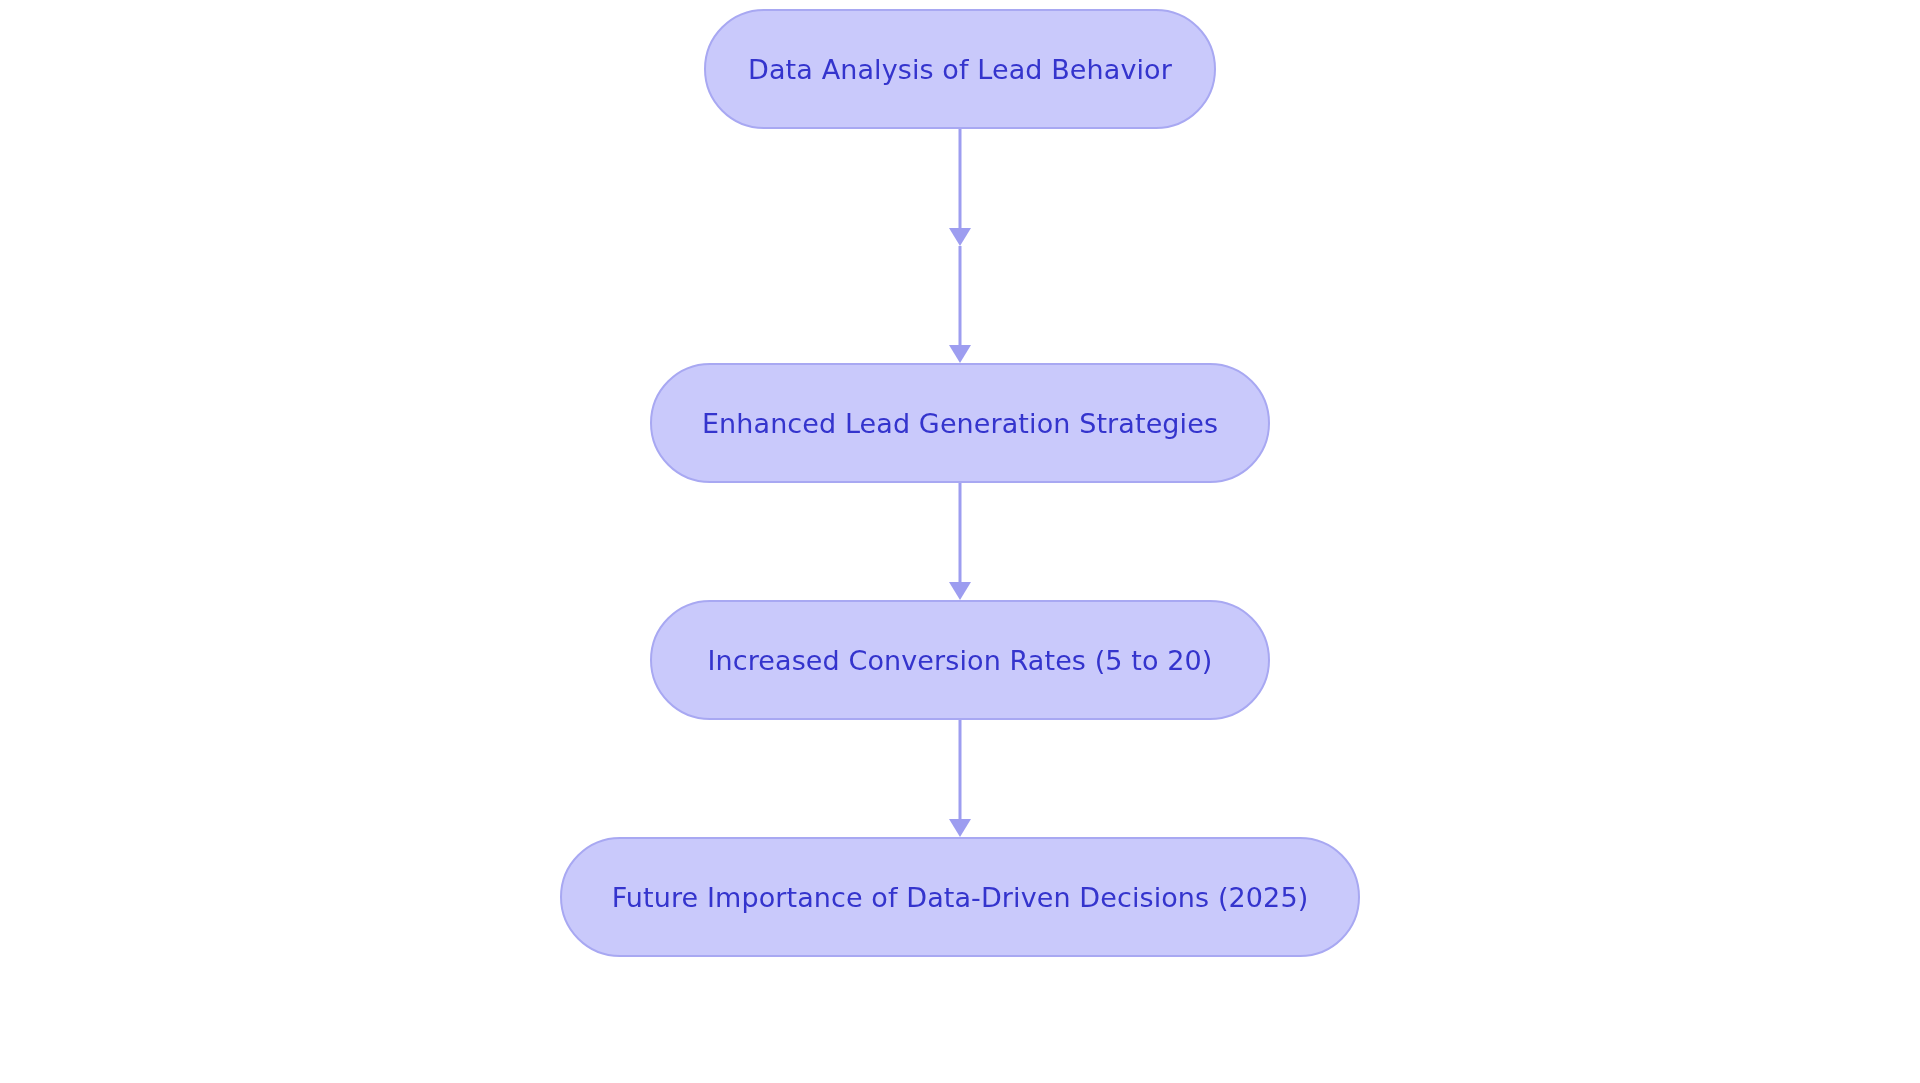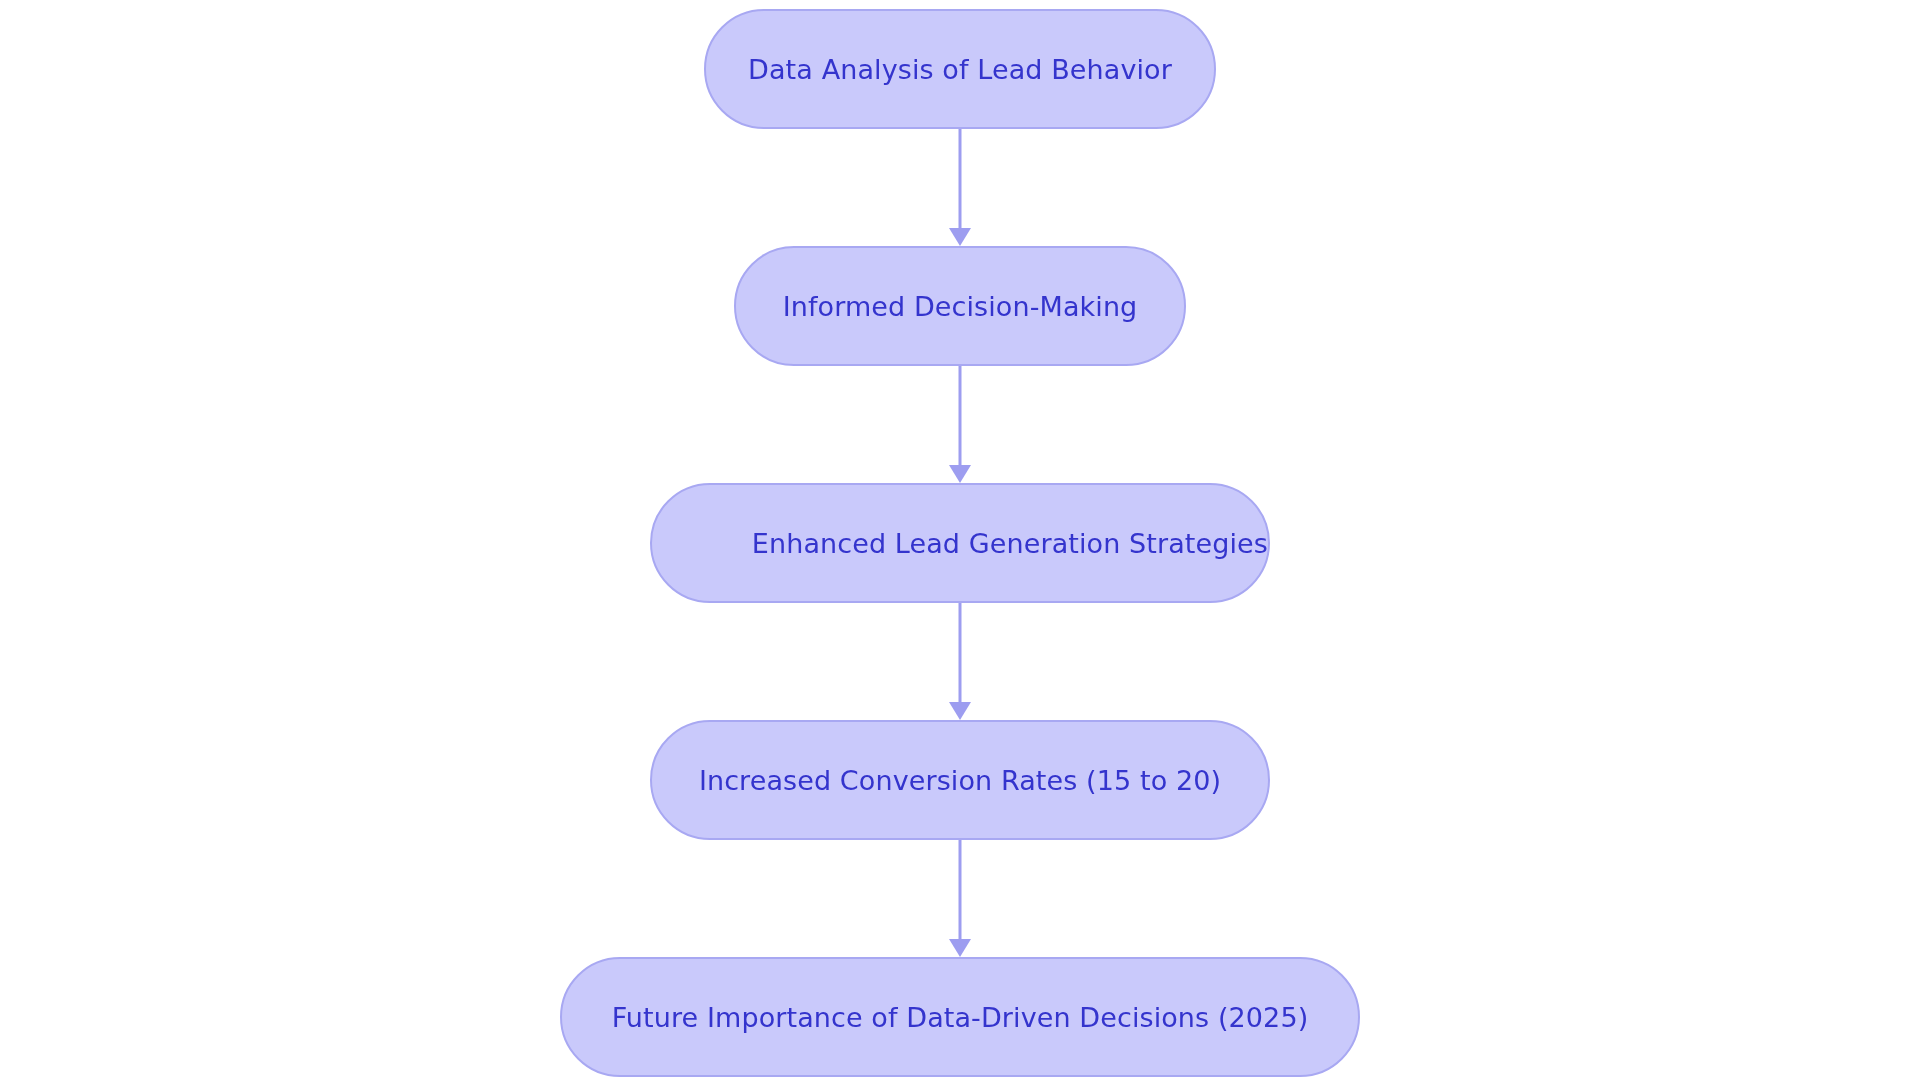--- a/index.html
+++ b/index.html
@@ -51,21 +51,21 @@
     font-weight: 400;
     color: #3434cd;
     letter-spacing: 0.1px;
     white-space: nowrap;
     line-height: 1;
   }
 
   
   .node-1 { width: 512px; margin-top: 9px; }
   .node-2 { width: 452px; }
-  .node-3 { width: 620px; justify-content: flex-end; }
+  .node-3 { width: 620px; }
   .node-4 { width: 620px; }
   .node-5 { width: 800px; justify-content: center; }
 
   .connector {
     flex: 0 0 auto;
     width: 26px;
     height: 117px;
     position: relative;
   }
   .connector .stem {
@@ -97,40 +97,37 @@
 
     <div class="node node-1">
       <span class="node-label">Data Analysis of Lead Behavior</span>
     </div>
 
     <div class="connector">
       <div class="stem"></div>
       <div class="head"></div>
     </div>
 
-    <div class="node node-2">
-      <span class="node-label">Informed Decision-Making</span>
-    </div>
 
     <div class="connector">
       <div class="stem"></div>
       <div class="head"></div>
     </div>
 
     <div class="node node-3">
       <span class="node-label">Enhanced Lead Generation Strategies</span>
     </div>
 
     <div class="connector">
       <div class="stem"></div>
       <div class="head"></div>
     </div>
 
     <div class="node node-4">
-      <span class="node-label">Increased Conversion Rates (15 to 20)</span>
+      <span class="node-label">Increased Conversion Rates (5 to 20)</span>
     </div>
 
     <div class="connector">
       <div class="stem"></div>
       <div class="head"></div>
     </div>
 
     <div class="node node-5">
       <span class="node-label">Future Importance of Data-Driven Decisions (2025)</span>
     </div>

